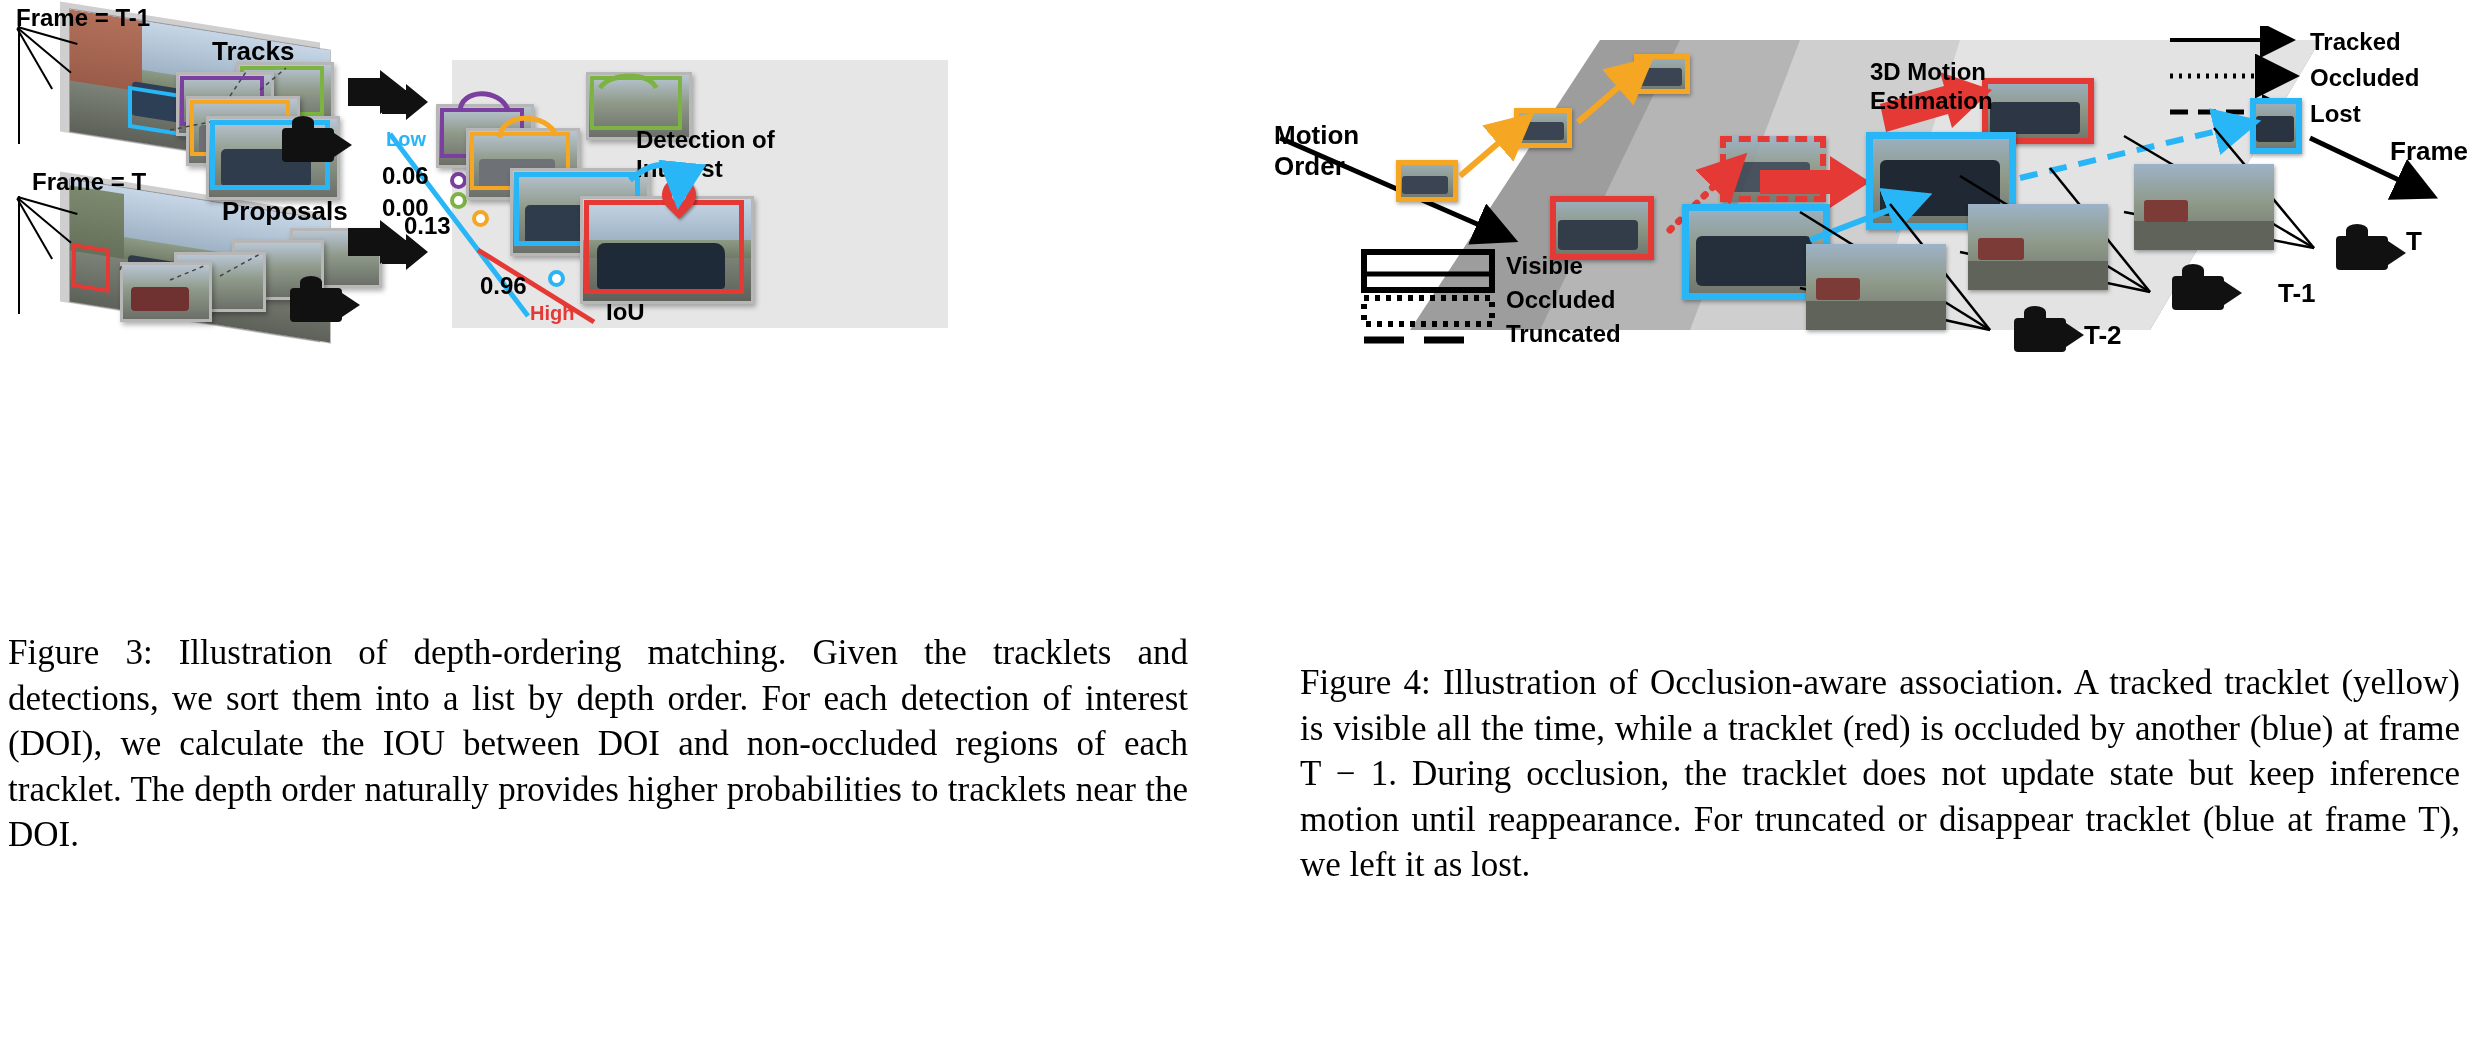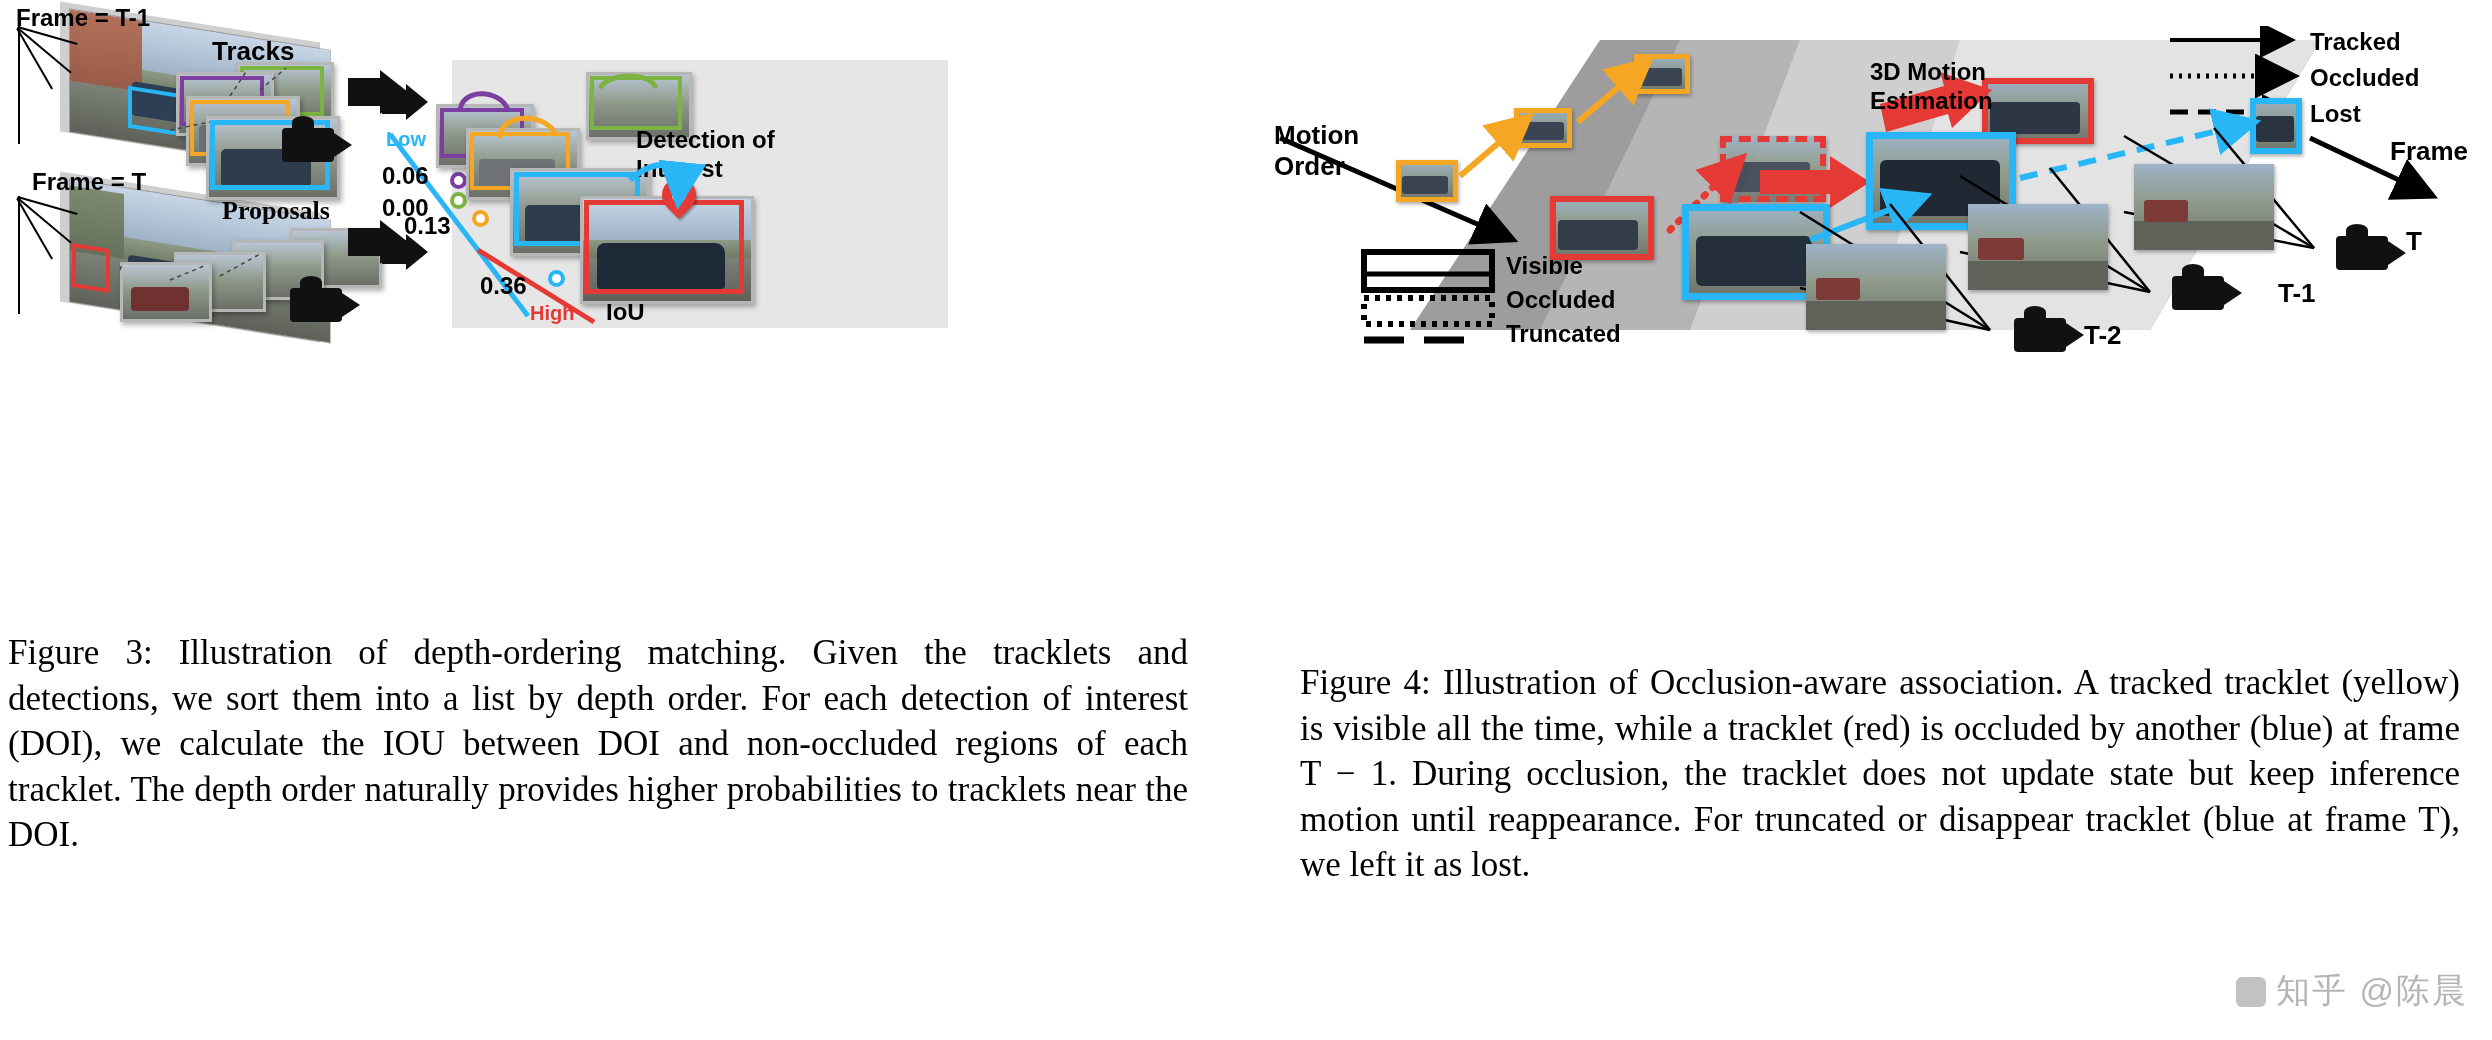--- a/index.html
+++ b/index.html
@@ -255,21 +255,21 @@
       <div class="bbox cyan" style="left:210px;top:120px;width:120px;height:70px;border-width:5px;"></div>
 
       <div style="position:absolute;left:110px;top:60px;width:230px;height:130px;">
         <svg width="230" height="130" style="display:block;">
           <line x1="60" y1="70" x2="100" y2="62" stroke="#444" stroke-width="1.5" stroke-dasharray="4 4"></line>
           <line x1="120" y1="36" x2="136" y2="12" stroke="#444" stroke-width="1.5" stroke-dasharray="4 4"></line>
           <line x1="150" y1="30" x2="176" y2="8" stroke="#444" stroke-width="1.5" stroke-dasharray="4 4"></line>
         </svg>
       </div>
 
-      <span class="lab big" style="left:222px;top:196px;font-family:Liberation Serif, serif;">Proposals</span>
+      <span class="lab big" style="left:222px;top:196px;">Proposals</span>
 
       <div class="card" style="left:290px;top:228px;width:86px;height:54px;">
         <div class="photo small" style="left:0;top:0;width:100%;height:100%;"></div>
       </div>
       <div class="card" style="left:232px;top:240px;width:86px;height:54px;">
         <div class="photo small" style="left:0;top:0;width:100%;height:100%;"></div>
       </div>
       <div class="card" style="left:174px;top:252px;width:86px;height:54px;">
         <div class="photo small" style="left:0;top:0;width:100%;height:100%;"></div>
       </div>
@@ -317,21 +317,21 @@
 
       <span class="lab med" style="left:382px;top:162px;">0.06</span>
       <div class="dotmark" style="left:450px;top:172px;border-color:#7b3fa0;"></div>
 
       <span class="lab med" style="left:382px;top:194px;">0.00</span>
       <div class="dotmark" style="left:450px;top:192px;border-color:#7cb342;"></div>
 
       <span class="lab med" style="left:404px;top:212px;">0.13</span>
       <div class="dotmark" style="left:472px;top:210px;border-color:#f5a623;"></div>
 
-      <span class="lab med" style="left:480px;top:272px;">0.36</span>
+      <span class="lab med" style="left:480px;top:272px;">0.96</span>
       <div class="dotmark" style="left:548px;top:270px;border-color:#29b6f6;"></div>
 
       <div class="card" style="left:586px;top:72px;width:100px;height:62px;">
         <div class="photo small" style="left:0;top:0;width:100%;height:100%;"></div>
       </div>
       <div class="bbox green" style="left:590px;top:76px;width:92px;height:54px;border-width:4px;"></div>
 
       <div class="card" style="left:436px;top:104px;width:92px;height:58px;">
         <div class="photo small" style="left:0;top:0;width:100%;height:100%;"></div>
       </div>
@@ -564,17 +564,14 @@
       <div class="thumb" style="left:884px;top:164px;width:140px;height:86px;">
         <div style="position:absolute;left:0;bottom:0;width:100%;height:34%;background:#5f6359;"></div>
         <div style="position:absolute;left:10px;top:36px;width:44px;height:22px;background:#7c3b36;border-radius:3px;"></div>
       </div>
       <div class="camera" style="left:1086px;top:236px;"></div>
       <span class="lab big" style="left:1156px;top:226px;">T</span>
     </div>
 
     <div class="caption" style="position:absolute;left:50px;top:660px;width:1160px;">Figure 4:  Illustration of Occlusion-aware association.  A tracked tracklet (yellow) is visible all the time, while a tracklet (red) is occluded by another (blue) at frame T − 1. During occlusion, the tracklet does not update state but keep inference motion until reappearance. For truncated or disappear tracklet (blue at frame T), we left it as lost.</div>
 
-    <div class="watermark">
-      <span class="wm-logo"></span><span>知乎 @陈晨</span>
-    </div>
   </div>
 </div>
 
 </body></html>

